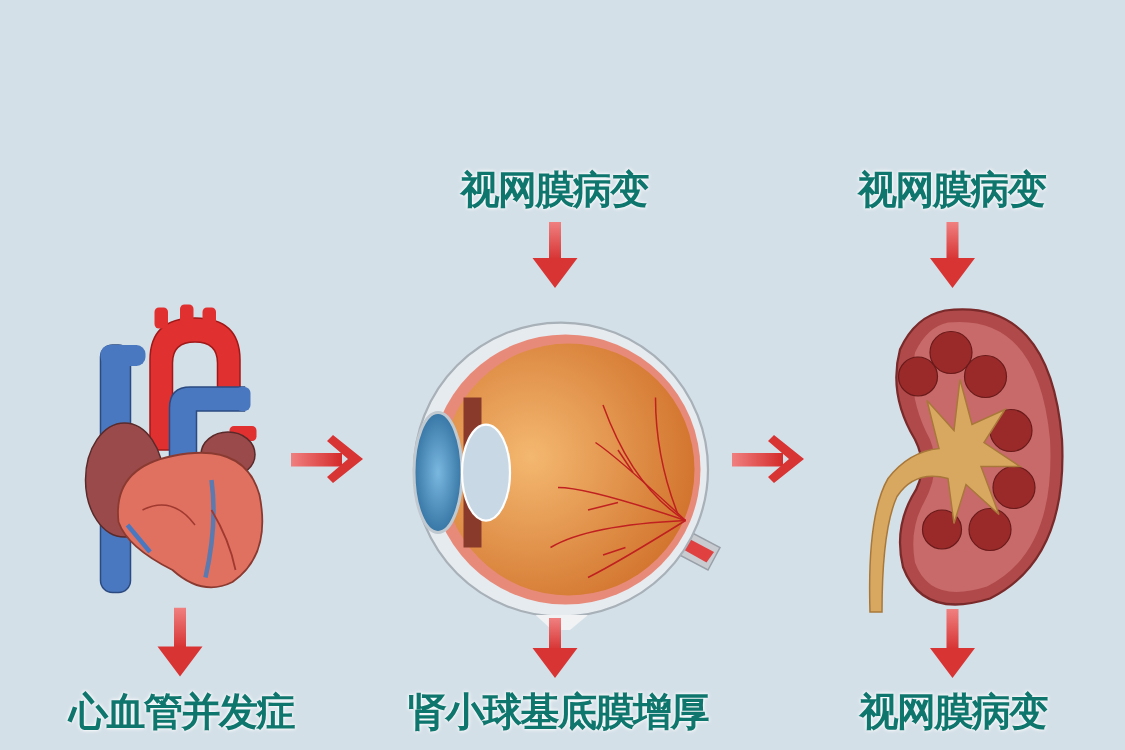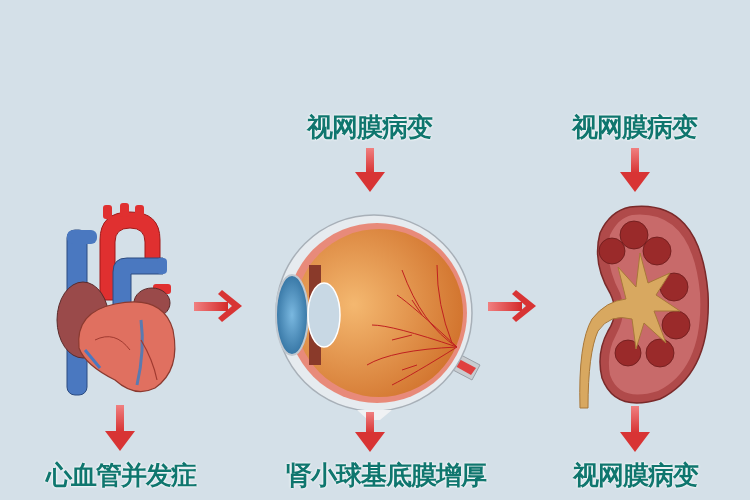--- a/index.html
+++ b/index.html
@@ -143,14 +143,14 @@
 <svg class="arrow" style="left:353px;top:412px;" width="34" height="42" viewBox="0 0 34 42">
   <rect x="13" y="0" width="8" height="24" fill="url(#ga)"></rect>
   <polygon points="2,20 32,20 17,40" fill="#d83434"></polygon>
 </svg>
 <svg class="arrow" style="left:618px;top:406px;" width="34" height="48" viewBox="0 0 34 48">
   <rect x="13" y="0" width="8" height="30" fill="url(#ga)"></rect>
   <polygon points="2,26 32,26 17,46" fill="#d83434"></polygon>
 </svg>
 
 <div class="label" style="left:46px;top:460px;">心血管并发症</div>
-<div class="label" style="left:272px;top:460px;margin-left:14px;">肾小球基底膜增厚</div>
+<div class="label" style="left:272px;top:460px;">肾小球基底膜增厚</div>
 <div class="label" style="left:573px;top:460px;">视网膜病变</div>
 
 </body></html>

